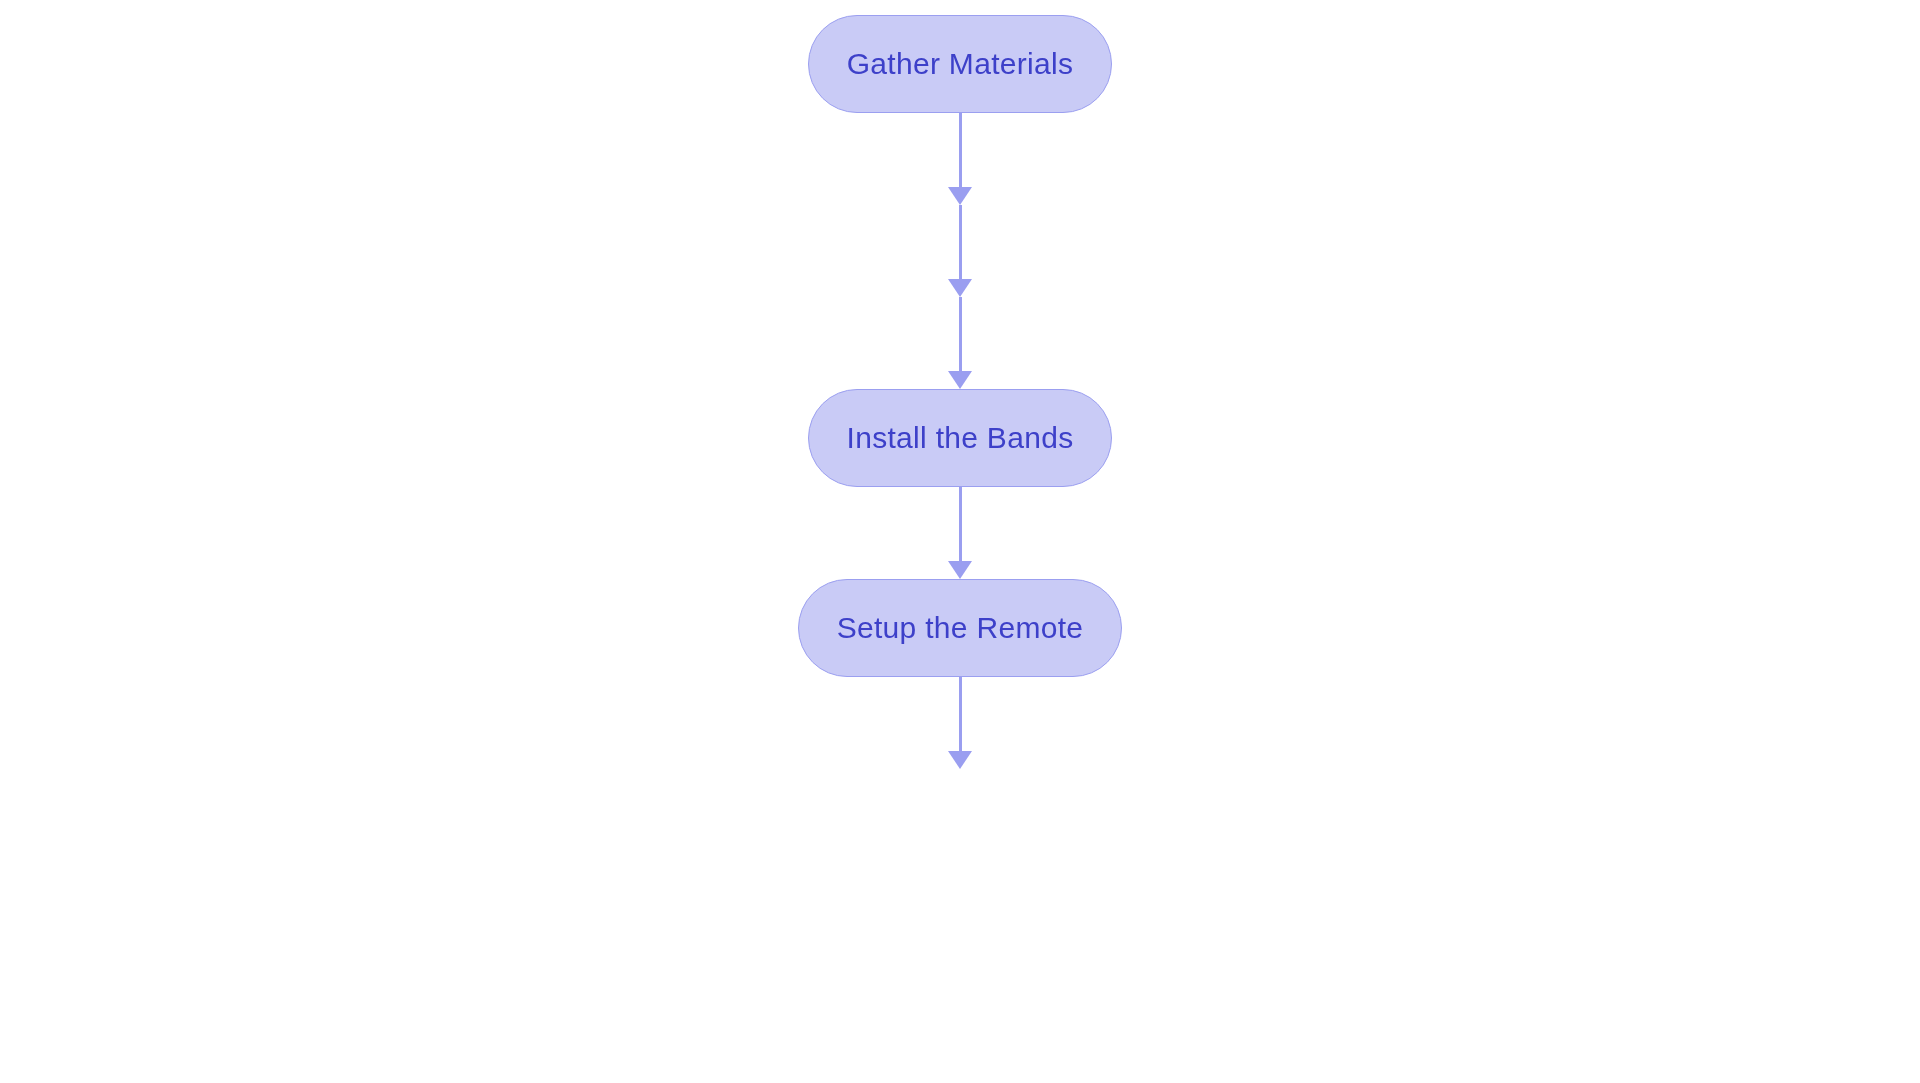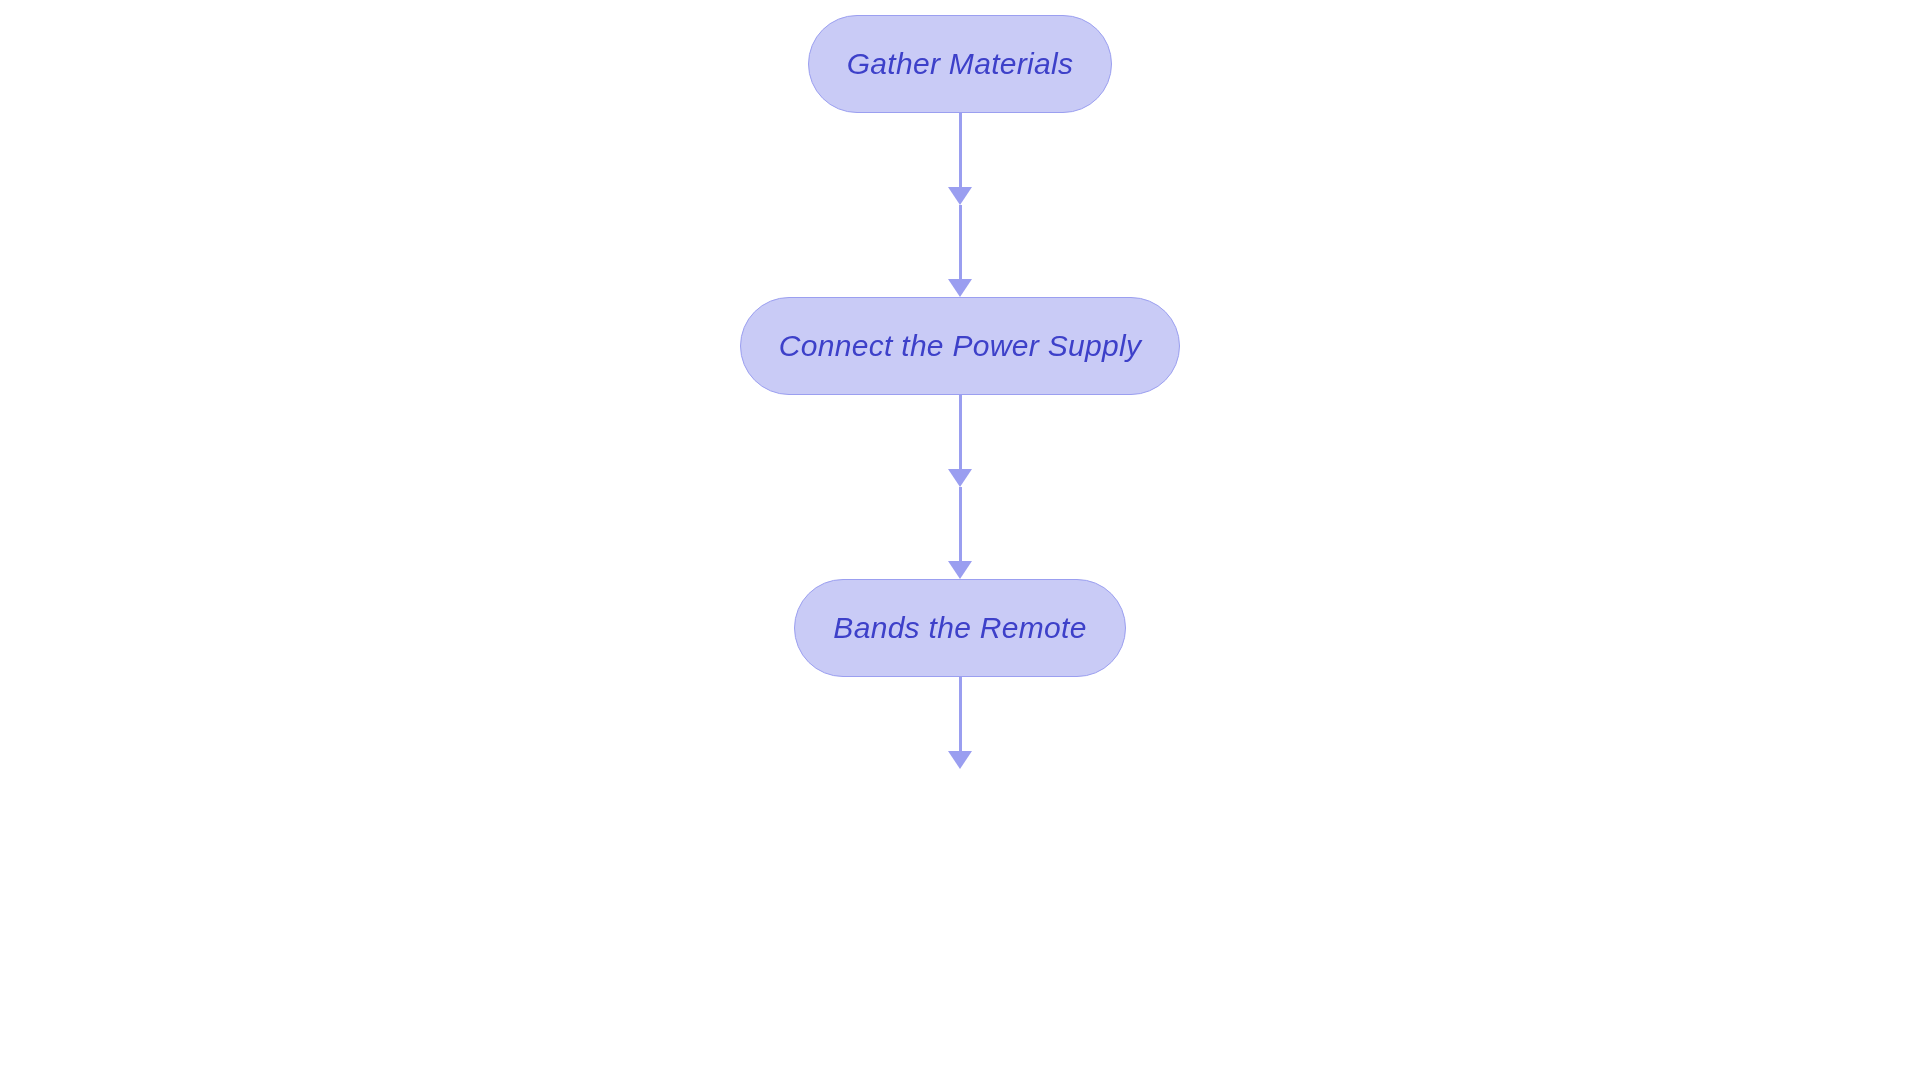--- a/index.html
+++ b/index.html
@@ -15,21 +15,20 @@
     height: 1083px;
     overflow: hidden;
     background: var(--background, #ffffff);
     font-family: "Liberation Sans", sans-serif;
   }
   .canvas {
     position: relative;
     width: 1920px;
     height: 1083px;
     background: var(--background, #ffffff);
-    font-style: italic;
   }
   .flow {
     position: absolute;
     left: 0;
     top: 15px;
     width: 100%;
     display: flex;
     flex-direction: column;
     align-items: center;
   }
@@ -87,37 +86,37 @@
       <div class="arrow-line"></div>
       <div class="arrow-head"></div>
     </div>
 
 
     <div class="arrow">
       <div class="arrow-line"></div>
       <div class="arrow-head"></div>
     </div>
 
+
+    <div class="arrow">
+      <div class="arrow-line"></div>
+      <div class="arrow-head"></div>
+    </div>
+
     <div class="node">
-      <span class="node-label">Connect the Power Supply</span>
+      <span class="node-label">Install the Bands</span>
     </div>
 
     <div class="arrow">
       <div class="arrow-line"></div>
       <div class="arrow-head"></div>
     </div>
 
-
-    <div class="arrow">
-      <div class="arrow-line"></div>
-      <div class="arrow-head"></div>
-    </div>
-
     <div class="node">
-      <span class="node-label">Bands the Remote</span>
+      <span class="node-label">Setup the Remote</span>
     </div>
 
     <div class="arrow">
       <div class="arrow-line"></div>
       <div class="arrow-head"></div>
     </div>
 
 
   </div>
 </div>

